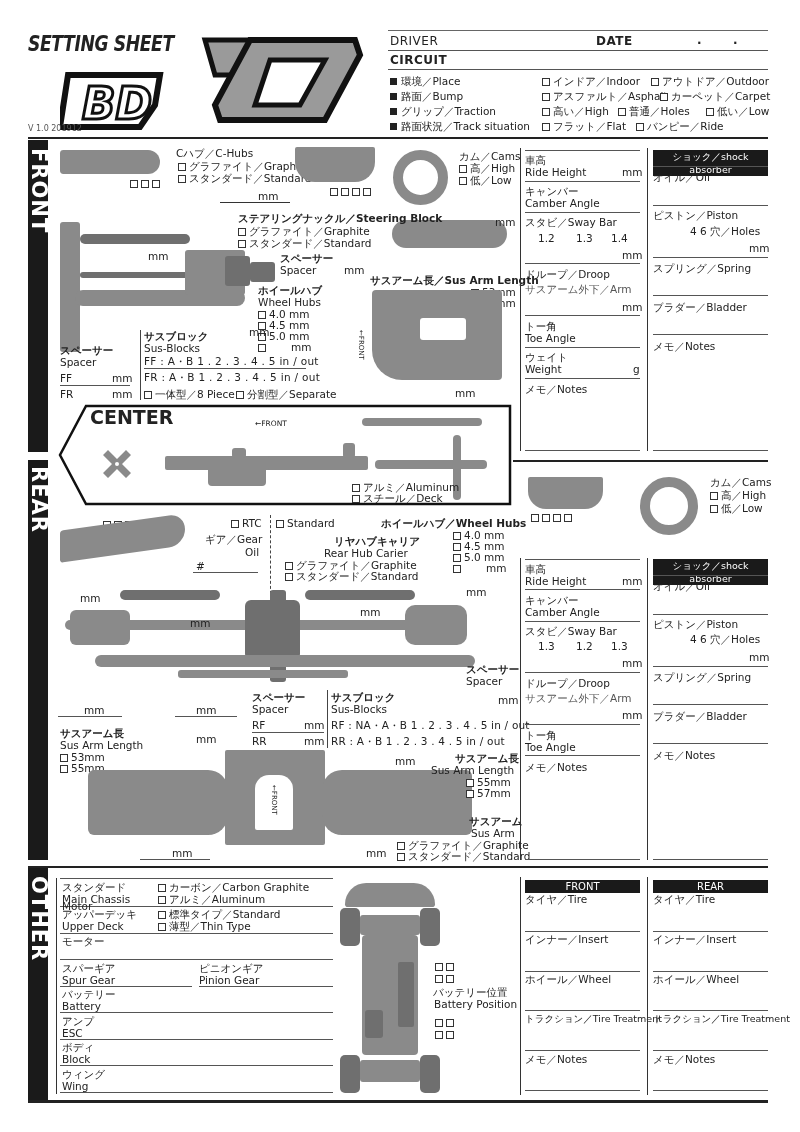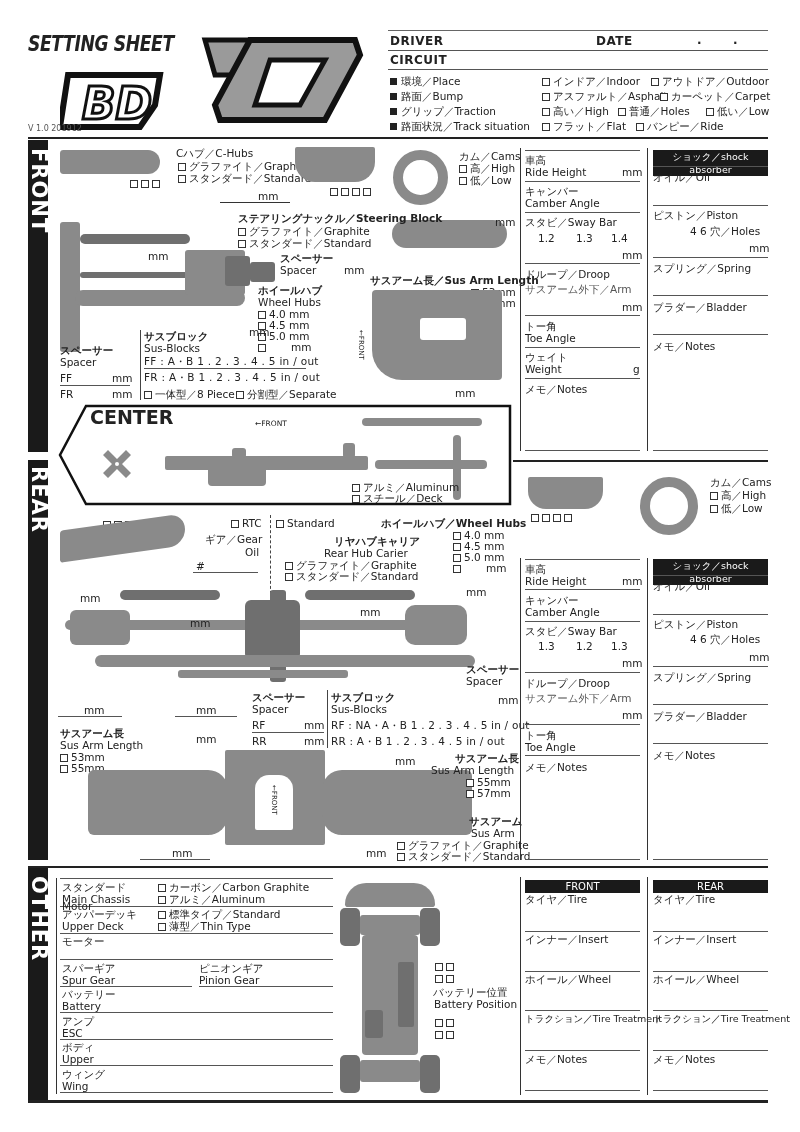--- a/index.html
+++ b/index.html
@@ -28,21 +28,21 @@
     <polygon points="8,40 100,40 95,70 80,92 0,92" fill="#fff" stroke="#111" stroke-width="6"></polygon>
     <polygon points="145,5 190,5 180,40 155,40" fill="#9a9a9a" stroke="#111" stroke-width="5"></polygon>
     <polygon points="190,5 295,5 300,20 265,85 160,85 155,70" fill="#9a9a9a" stroke="#111" stroke-width="6"></polygon>
     <polygon points="210,25 265,25 240,70 195,70" fill="#fff" stroke="#111" stroke-width="5"></polygon>
     <text x="22" y="84" font-size="44" font-weight="900" font-style="italic" fill="#fff" stroke="#111" stroke-width="3" font-family="DejaVu Sans, sans-serif">BD</text>
   </svg>
 </div>
 <div class="t" style="left:28px;top:123px;font-size:8px;color:#555">V 1.0 201912</div>
 
 <div class="hrk" style="left:388px;top:30px;width:380px;height:1px;background:#666"></div>
-<div class="t b" style="left:390px;top:35px;font-size:12px;font-weight:700;letter-spacing:0.5px">DRIVER</div>
+<div class="t b" style="left:390px;top:35px;font-size:12px;font-weight:400;letter-spacing:0.5px">DRIVER</div>
 <div class="abs" style="left:450px;top:33px;width:140px;height:15px"></div>
 <div class="t b" style="left:596px;top:35px;font-size:12px;font-weight:900;letter-spacing:0.5px">DATE</div>
 <div class="abs" style="left:645px;top:33px;width:120px;height:15px"></div>
 <div class="t b" style="left:697px;top:34px;font-size:12px">.</div>
 <div class="t b" style="left:733px;top:34px;font-size:12px">.</div>
 <div class="hr" style="left:388px;top:50px;width:380px"></div>
 <div class="t b" style="left:390px;top:54px;font-size:12px;font-weight:900;letter-spacing:0.5px">CIRCUIT</div>
 <div class="abs" style="left:460px;top:52px;width:305px;height:15px"></div>
 <div class="hr" style="left:388px;top:69px;width:380px"></div>
 
@@ -391,21 +391,21 @@
   <div class="t" style="left:199px;top:974px">Pinion Gear</div>
   <div class="hr" style="left:60px;top:986px;width:132px"></div>
   <div class="hr" style="left:199px;top:986px;width:134px"></div>
   <div class="t" style="left:62px;top:988px">バッテリー</div>
   <div class="t" style="left:62px;top:1000px">Battery</div>
   <div class="hr" style="left:60px;top:1012px;width:273px"></div>
   <div class="t" style="left:62px;top:1015px">アンプ</div>
   <div class="t" style="left:62px;top:1027px">ESC</div>
   <div class="hr" style="left:60px;top:1039px;width:273px"></div>
   <div class="t" style="left:62px;top:1041px">ボディ</div>
-  <div class="t" style="left:62px;top:1053px">Upper</div>
+  <div class="t" style="left:62px;top:1053px">Block</div>
   <div class="hr" style="left:60px;top:1065px;width:273px"></div>
   <div class="t" style="left:62px;top:1068px">ウィング</div>
   <div class="t" style="left:62px;top:1080px">Wing</div>
   <div class="hr" style="left:60px;top:1092px;width:273px"></div>
 </div>
 
 <div>
   <div class="abs" style="left:345px;top:883px;width:90px;height:24px;background:#8a8a8a;border-radius:45px 45px 6px 6px"></div>
   <div class="partd" style="left:340px;top:908px;width:20px;height:38px;border-radius:5px"></div>
   <div class="partd" style="left:420px;top:908px;width:20px;height:38px;border-radius:5px"></div>

